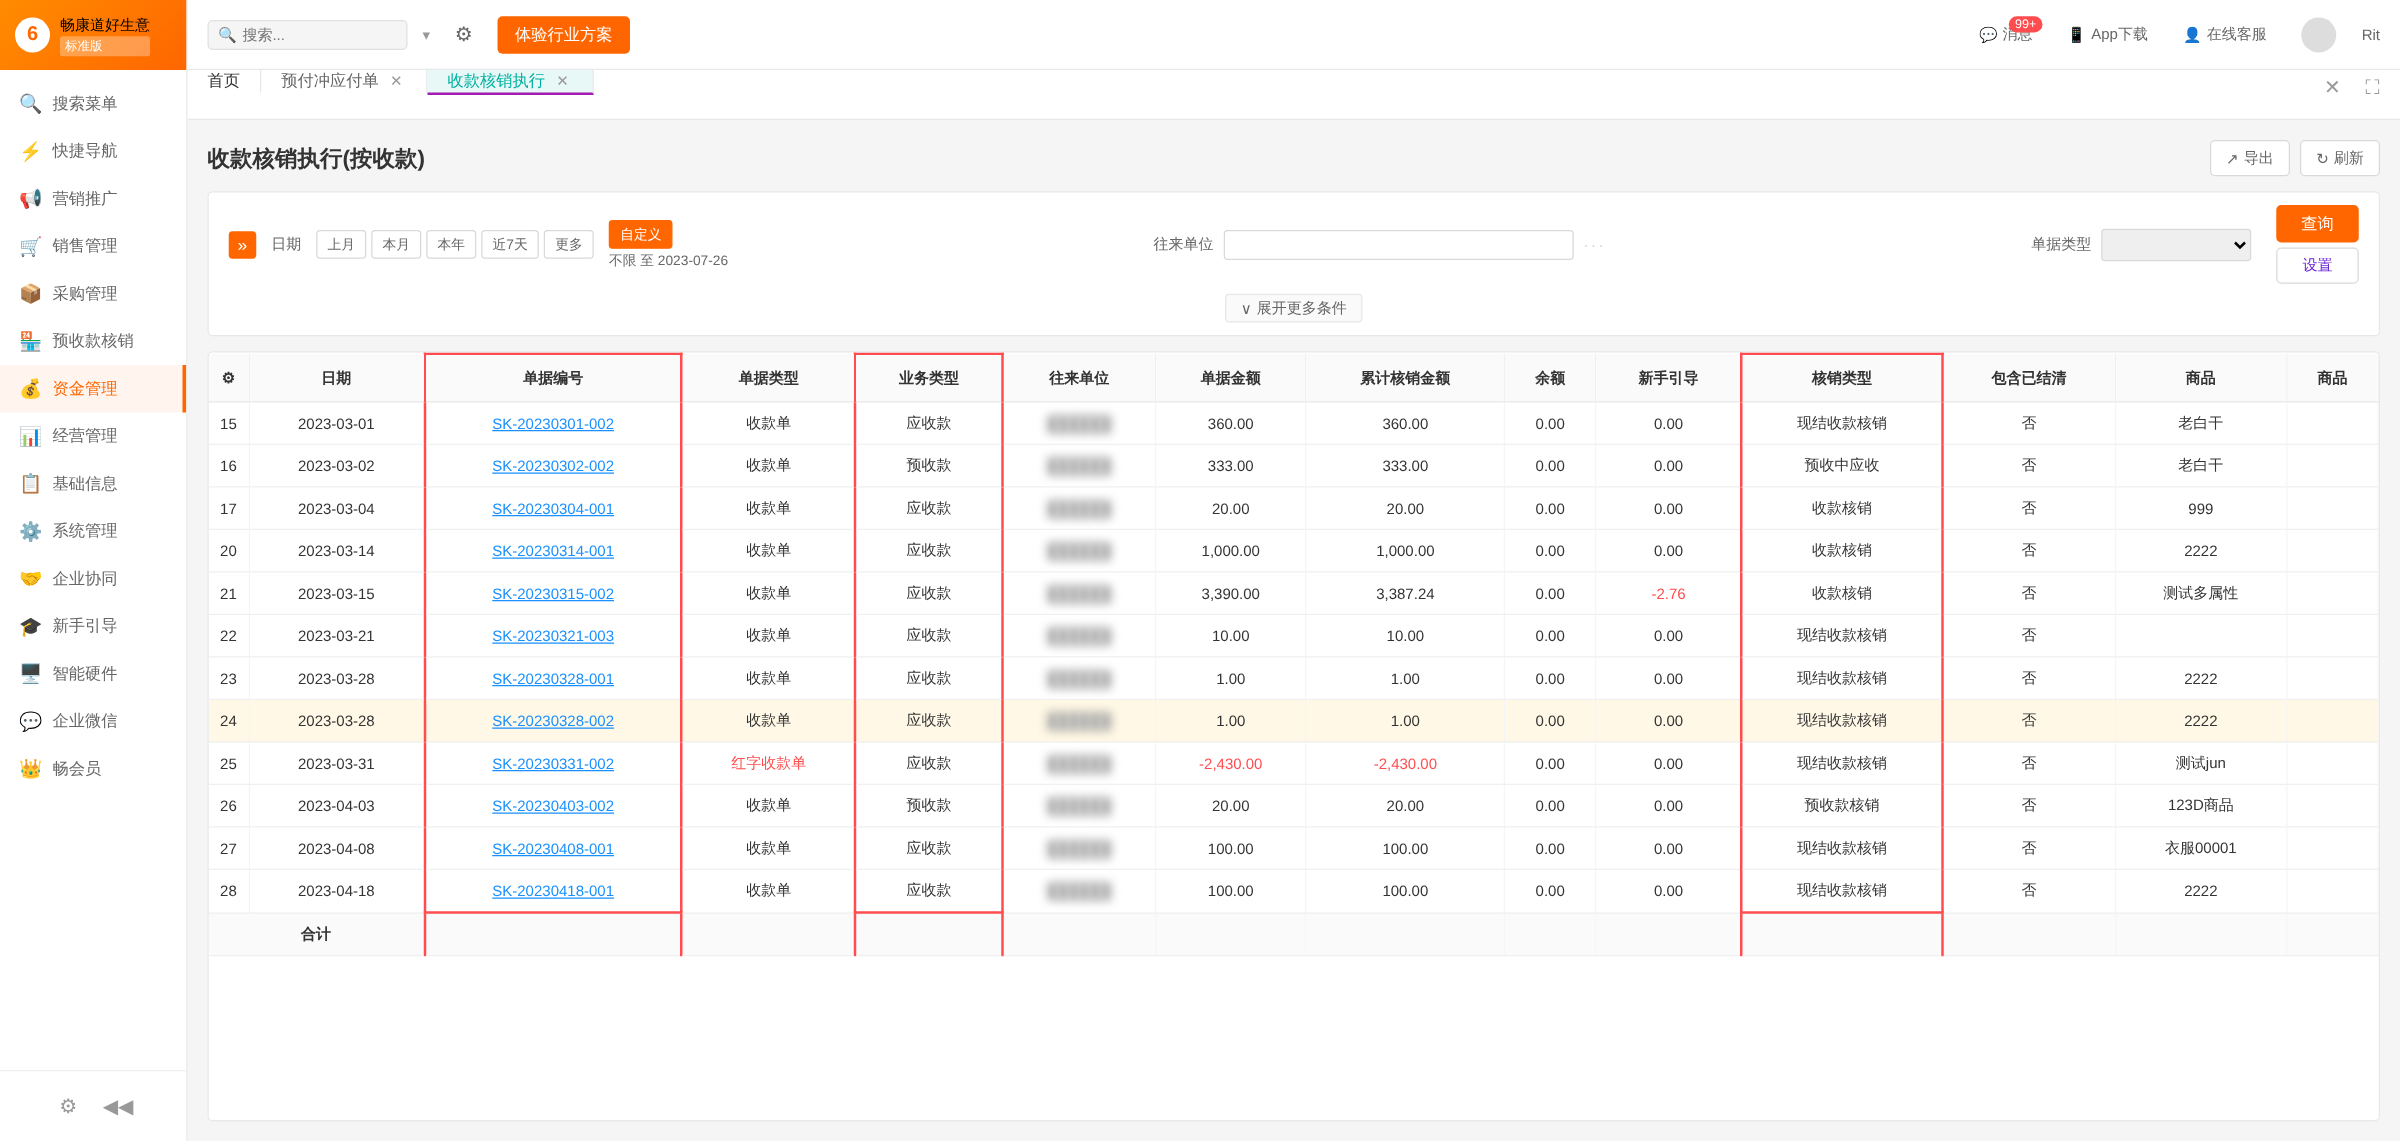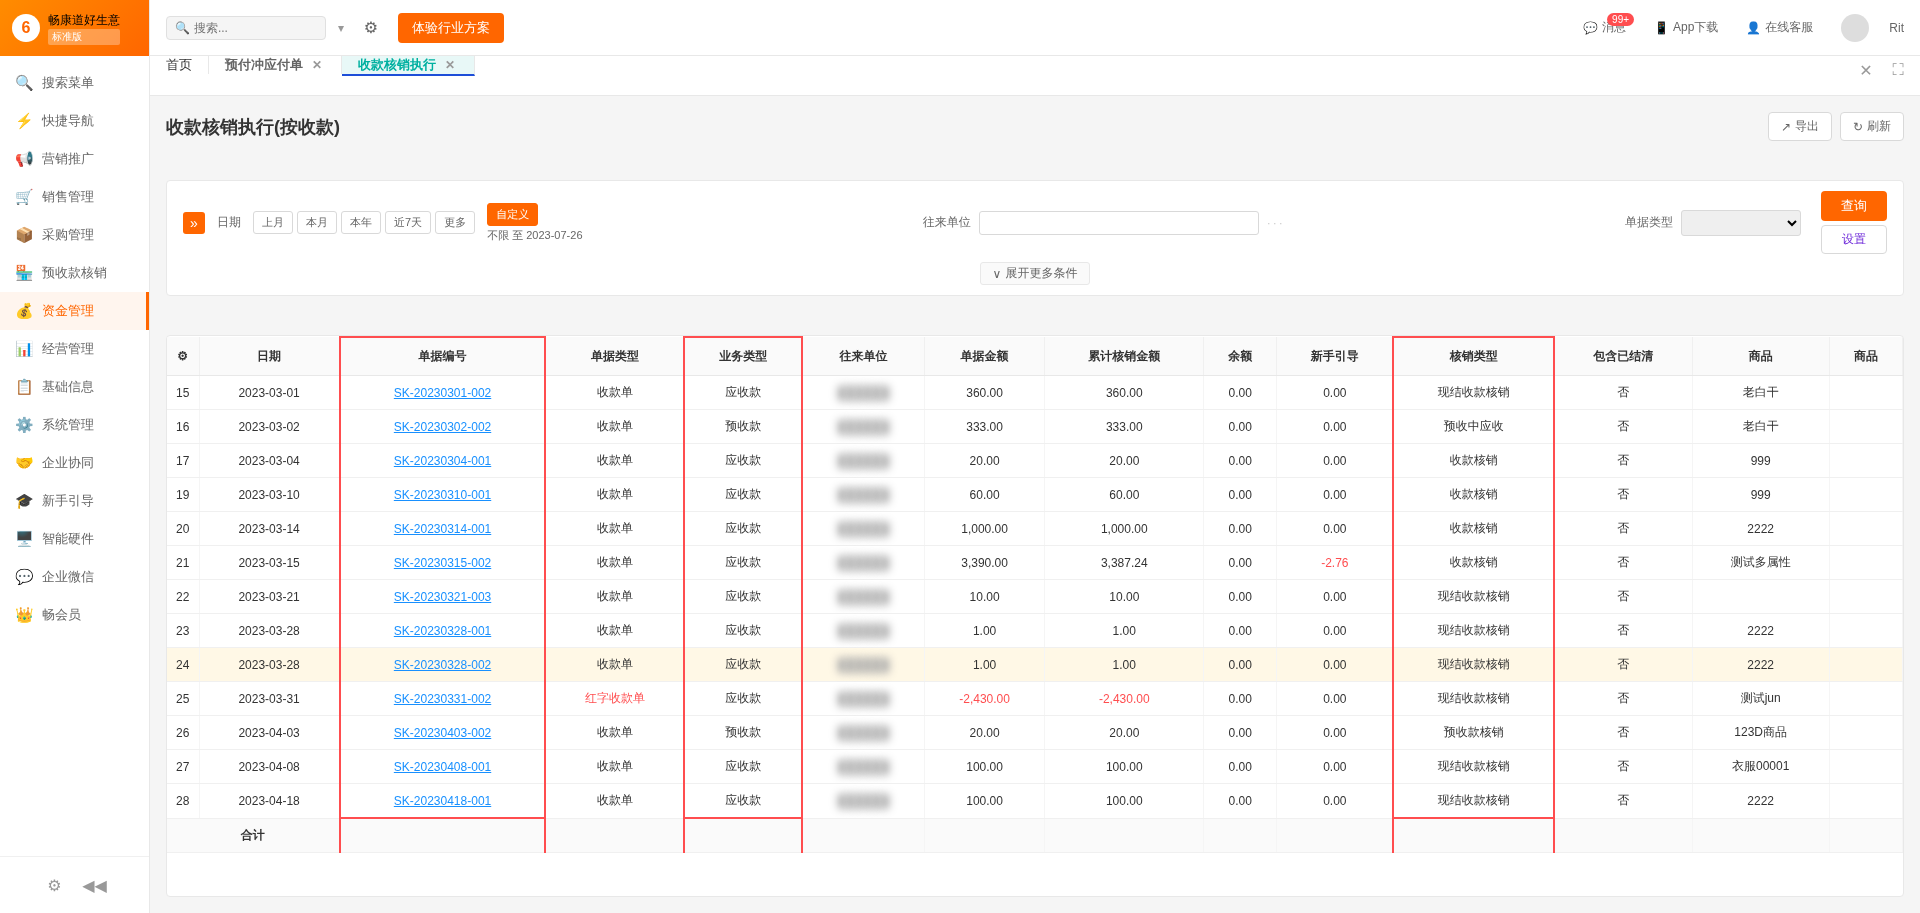--- a/index.html
+++ b/index.html
@@ -30,29 +30,29 @@
     .topbar-spacer { flex: 1; }
     .topbar-msg { display: flex; align-items: center; gap: 4px; color: #666; font-size: 12px; cursor: pointer; position: relative; }
     .topbar-badge { background: #ff4d4f; color: #fff; border-radius: 10px; padding: 1px 5px; font-size: 10px; position: absolute; top: -6px; right: -8px; }
     .topbar-app { display: flex; align-items: center; gap: 4px; color: #666; font-size: 12px; cursor: pointer; margin-left: 16px; }
     .topbar-service { display: flex; align-items: center; gap: 4px; color: #666; font-size: 12px; cursor: pointer; margin-left: 16px; }
     .topbar-avatar { width: 28px; height: 28px; background: #ddd; border-radius: 50%; margin-left: 16px; }
     .topbar-username { color: #666; font-size: 12px; margin-left: 8px; }
 
     
     .tabbar { height: 40px; background: #fff; border-bottom: 1px solid #e8e8e8; display: flex; align-items: flex-start; }
-    .tab { display: flex; align-items: center; gap: 6px; padding: 0 16px; cursor: pointer; color: #666; font-size: 13px; border-right: 1px solid #e8e8e8; white-space: nowrap; font-weight: bold; }
-    .tab.active { background: #e8f8f7; color: #00b0a0; border-bottom: 2px solid #1d4ed8; }
+    .tab { display: flex; align-items: center; gap: 6px; padding: 0 16px; cursor: pointer; color: #666; font-size: 13px; border-right: 1px solid #e8e8e8; white-space: nowrap; }
+    .tab.active { background: #e8f8f7; color: #00b0a0; border-bottom: 2px solid #a21caf; }
     .tab-home { color: #333; font-weight: 500; }
     .tab-close { color: #999; font-size: 12px; cursor: pointer; padding: 1px 3px; border-radius: 2px; }
     .tabbar-actions { margin-left: auto; display: flex; align-items: center; padding-right: 8px; gap: 4px; }
     .tabbar-action-btn { width: 28px; height: 28px; display: flex; align-items: center; justify-content: center; color: #999; cursor: pointer; font-size: 16px; }
 
     
-    .content { flex: 1; overflow: hidden; display: flex; flex-direction: column; padding: 16px; background: #f5f5f5; gap: 27px; }
+    .content { flex: 1; overflow: hidden; display: flex; flex-direction: column; padding: 16px; background: #f5f5f5; }
     .page-header { display: flex; align-items: center; justify-content: space-between; margin-bottom: 12px; }
     .page-title { font-size: 18px; font-weight: 600; color: #333; }
     .page-actions { display: flex; gap: 8px; }
     .page-action-btn { display: flex; align-items: center; gap: 4px; padding: 5px 12px; border: 1px solid #d9d9d9; border-radius: 4px; background: #fff; color: #666; font-size: 12px; cursor: pointer; }
 
     
     .filter-bar { background: #fff; border: 1px solid #e8e8e8; border-radius: 4px; padding: 10px 16px; margin-bottom: 12px; display: flex; flex-direction: column; gap: 8px; }
     .filter-row { display: flex; align-items: center; gap: 12px; }
     .filter-expand-btn { width: 22px; height: 22px; background: #ff6600; color: #fff; border-radius: 3px; display: flex; align-items: center; justify-content: center; cursor: pointer; font-size: 14px; }
     .filter-label { color: #666; font-size: 12px; white-space: nowrap; }
@@ -342,36 +342,20 @@
     <td style=""> 20.00</td>
     <td style=""> 20.00</td>
     <td>0.00</td>
     <td style="">0.00</td>
     <td class="col-cancel-type ">收款核销</td>
     <td>否</td>
     <td>999</td>
     <td></td>
   </tr>
             <tr>
-    <td>19</td>
-    <td>2023-03-10</td>
-    <td class="col-doc-no "><span class="link-cell">SK-20230310-001</span></td>
-    <td style="">收款单</td>
-    <td class="col-biz-type ">应收款</td>
-    <td><span class="blurred">██████</span></td>
-    <td style=""> 60.00</td>
-    <td style=""> 60.00</td>
-    <td>0.00</td>
-    <td style="">0.00</td>
-    <td class="col-cancel-type ">收款核销</td>
-    <td>否</td>
-    <td>999</td>
-    <td></td>
-  </tr>
-            <tr>
     <td>20</td>
     <td>2023-03-14</td>
     <td class="col-doc-no "><span class="link-cell">SK-20230314-001</span></td>
     <td style="">收款单</td>
     <td class="col-biz-type ">应收款</td>
     <td><span class="blurred">██████</span></td>
     <td style=""> 1,000.00</td>
     <td style=""> 1,000.00</td>
     <td>0.00</td>
     <td style="">0.00</td>

